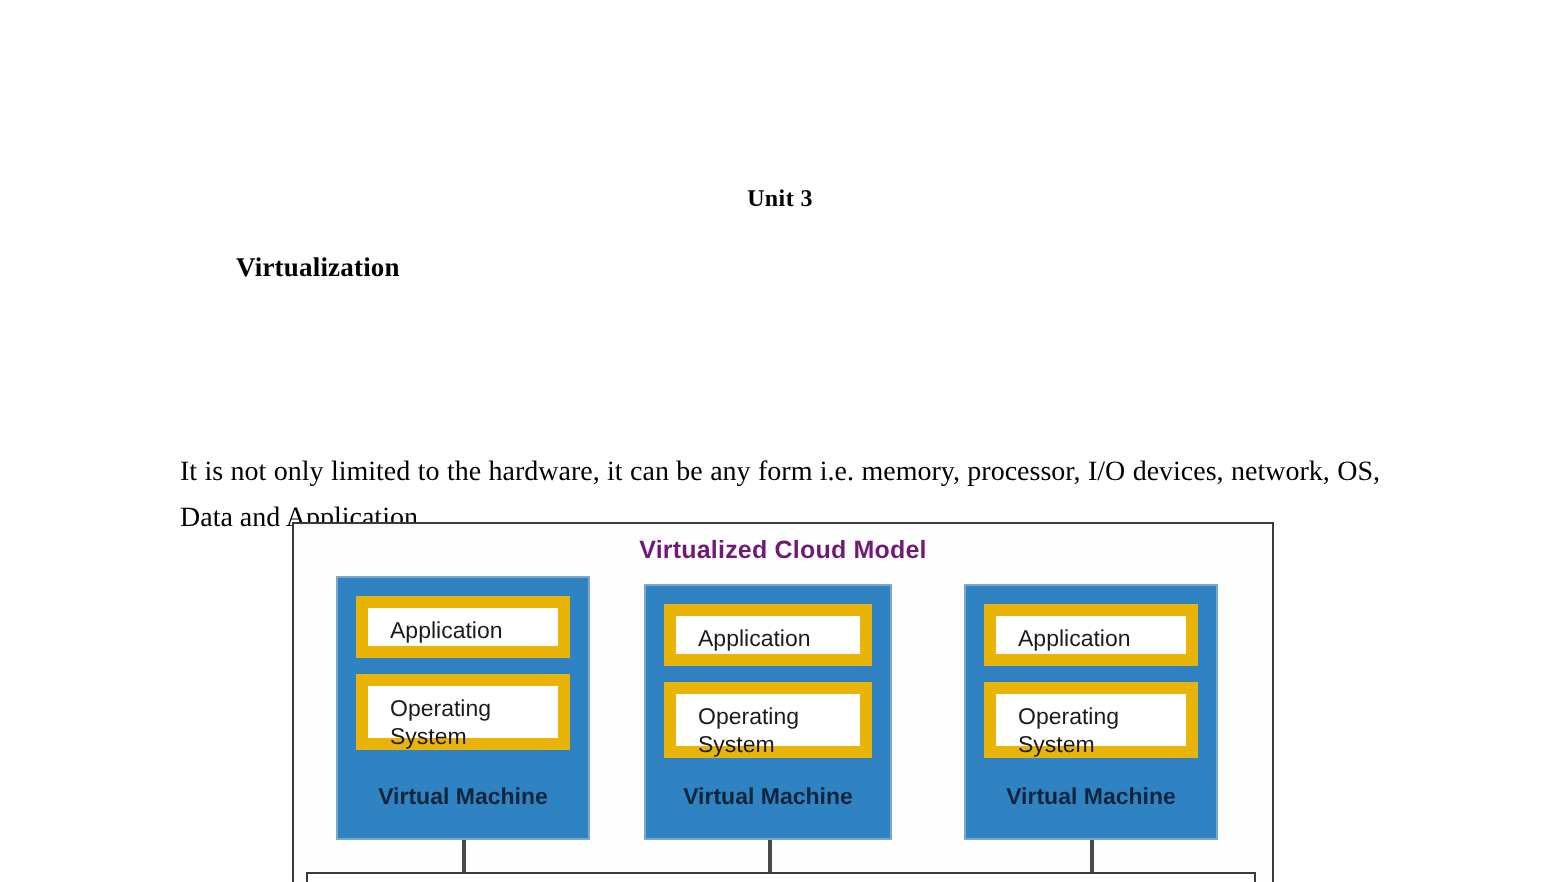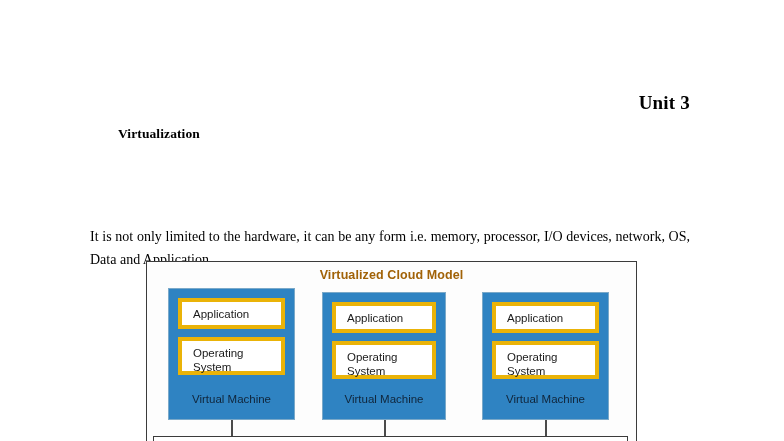--- a/index.html
+++ b/index.html
@@ -23,22 +23,22 @@
     width: 784px;
     height: 441px;
   }
 
   
   .doc-title {
     position: absolute;
     left: 90px;
     top: 92px;
     width: 600px;
-    text-align: right;
-    font-size: 19px;
+    text-align: center;
+    font-size: 12px;
     font-weight: bold;
     letter-spacing: 0.2px;
   }
 
   .section-heading {
     position: absolute;
     left: 90px;
     top: 126px;
     font-size: 13.5px;
     font-weight: bold;
@@ -83,38 +83,38 @@
 
   .diagram-title {
     position: absolute;
     left: 0;
     top: 6px;
     width: 100%;
     text-align: center;
     font-family: "Liberation Sans", "DejaVu Sans", sans-serif;
     font-size: 12.5px;
     font-weight: bold;
-    color: #a16207;
+    color: #701a75;
     letter-spacing: 0.1px;
   }
 
   .vm {
     position: absolute;
     background: #2f83c2;
     border: 1px solid #7aa9c9;
     box-sizing: border-box;
   }
   .vm-1 { left: 21px; top: 26px;  width: 127px; height: 132px; }
   .vm-2 { left: 175px; top: 30px; width: 124px; height: 128px; }
   .vm-3 { left: 335px; top: 30px; width: 127px; height: 128px; }
 
   .inner-box {
     position: absolute;
     background: #ffffff;
-    border: 4px solid #eab308;
+    border: 6px solid #eab308;
     box-sizing: border-box;
     font-family: "Liberation Sans", "DejaVu Sans", sans-serif;
     font-size: 11.5px;
     color: #1a1a1a;
     line-height: 14px;
     padding: 5px 0 0 11px;
   }
 
   .box-app {
     left: 9px;
@@ -131,20 +131,21 @@
 
   .vm-label {
     position: absolute;
     left: 0;
     right: 0;
     bottom: 14px;
     text-align: center;
     font-family: "Liberation Sans", "DejaVu Sans", sans-serif;
     font-size: 11.5px;
     color: #10253a;
+    font-weight: bold;
   }
 
   .connector {
     position: absolute;
     width: 2px;
     background: #4a4a4a;
   }
   .conn-1 { left: 84px;  top: 158px; height: 19px; }
   .conn-2 { left: 237px; top: 158px; height: 19px; }
   .conn-3 { left: 398px; top: 158px; height: 19px; }

